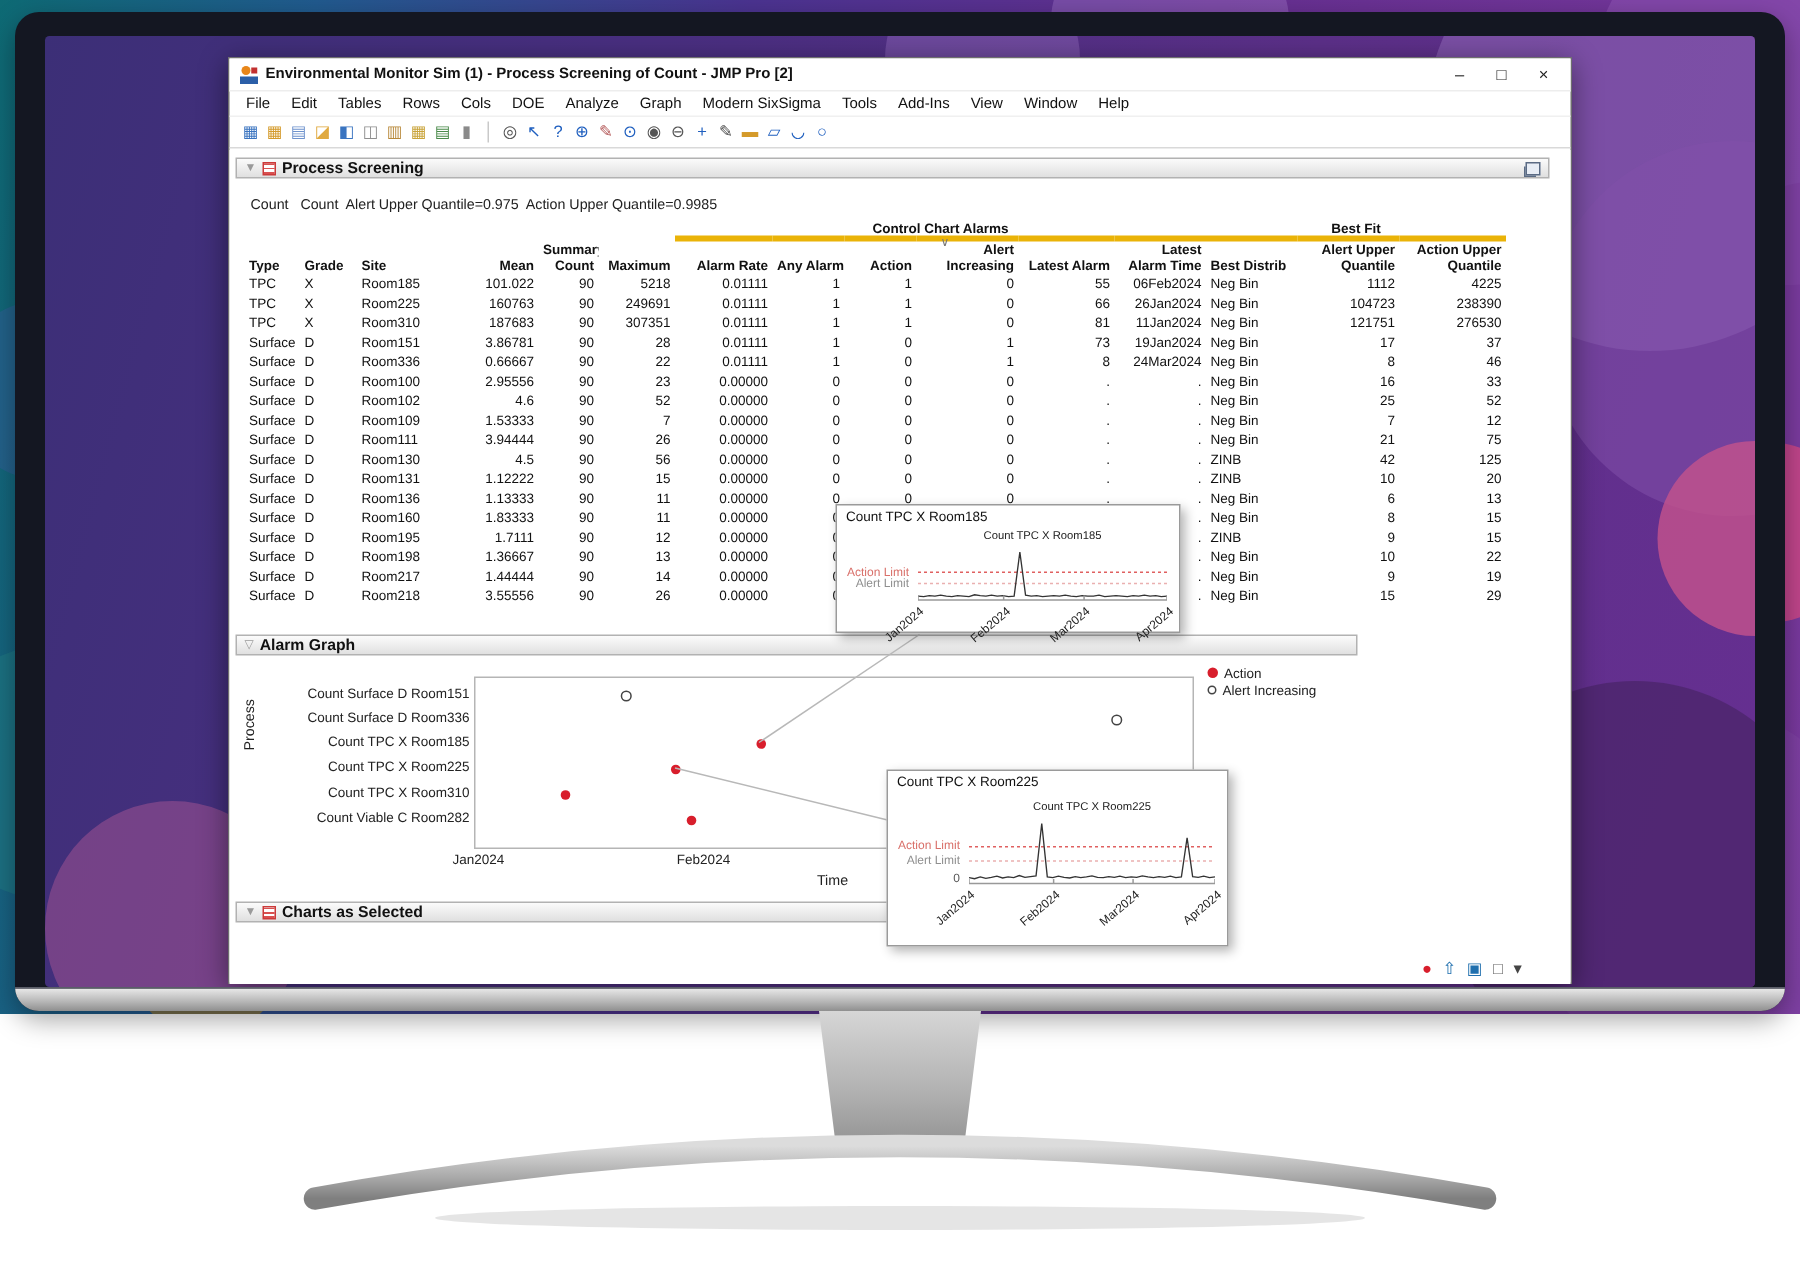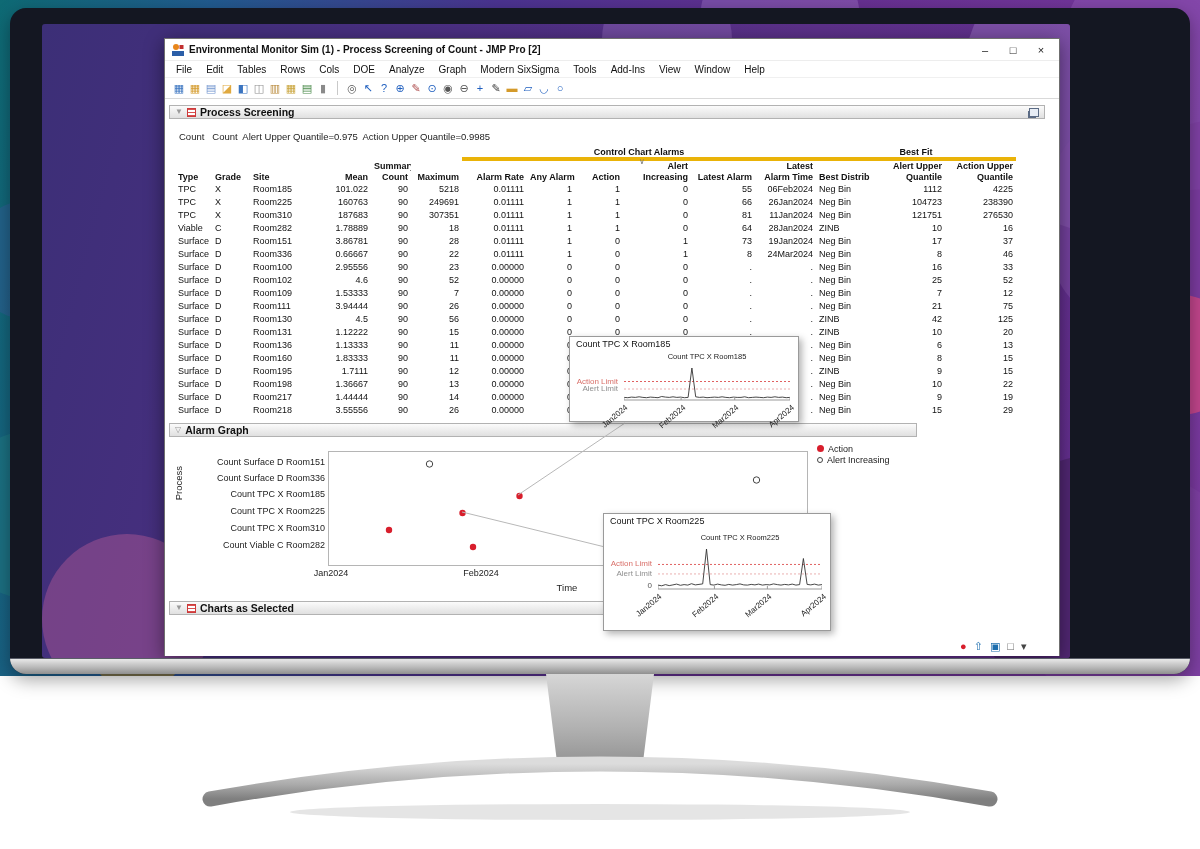--- a/index.html
+++ b/index.html
@@ -7,21 +7,21 @@
   .stage { position:relative; width:1200px; height:849px; }
 
   
   .backdrop { position:absolute; left:0; top:0; width:1200px; height:676px;
     background:linear-gradient(100deg,#0e6a74 0%,#215a8e 16%,#4b3390 38%,#652f90 62%,#7b3aa0 100%); overflow:hidden; }
   .circle { position:absolute; border-radius:50%; }
 
   
   .monitor { position:absolute; left:10px; top:8px; width:1180px; height:666px;
     background:#141722; border-radius:16px; box-shadow:0 6px 18px rgba(0,0,0,.35); }
-  .screen { position:absolute; left:32px; top:16px; width:1028px; height:634px; border-radius:3px;
+  .screen { position:absolute; left:20px; top:16px; width:1140px; height:634px; border-radius:3px;
     background:linear-gradient(105deg,#3c2f77 0%,#4b2f82 35%,#5c3089 65%,#662f91 100%); overflow:hidden; }
   .chin { position:absolute; left:0; bottom:0; width:1180px; height:16px;
     background:linear-gradient(#e8e8e8,#b9b9b9 55%,#8f8f8f); border-radius:0 0 16px 16px; border-top:1px solid #5a5d68; }
   .stand-svg { position:absolute; left:150px; top:674px; width:900px; height:150px; }
 
   
   .jmp-window { position:absolute; left:122px; top:14px; width:896px; height:618px; background:#ffffff;
     border:1px solid #6f6f6f; box-shadow:0 4px 18px rgba(0,0,0,.45); font-size:10px; color:#111; }
   .titlebar { position:relative; height:22px; display:flex; align-items:center; padding:0 4px; background:#fff; border-bottom:1px solid #ededed; }
   .titlebar .app-icon { width:14px; height:14px; margin:0 4px 0 2px; flex:0 0 auto; }
@@ -314,37 +314,20 @@
                     <td class="ar">1</td>
                     <td class="ar">1</td>
                     <td class="ar">0</td>
                     <td class="ar">81</td>
                     <td class="ar">11Jan2024</td>
                     <td class="al">Neg Bin</td>
                     <td class="ar">121751</td>
                     <td class="ar">276530</td>
                   </tr>
                   <tr>
-                    <td class="al">Viable</td>
-                    <td class="al">C</td>
-                    <td class="al">Room282</td>
-                    <td class="ar">1.78889</td>
-                    <td class="ar">90</td>
-                    <td class="ar">18</td>
-                    <td class="ar">0.01111</td>
-                    <td class="ar">1</td>
-                    <td class="ar">1</td>
-                    <td class="ar">0</td>
-                    <td class="ar">64</td>
-                    <td class="ar">28Jan2024</td>
-                    <td class="al">ZINB</td>
-                    <td class="ar">10</td>
-                    <td class="ar">16</td>
-                  </tr>
-                  <tr>
                     <td class="al">Surface</td>
                     <td class="al">D</td>
                     <td class="al">Room151</td>
                     <td class="ar">3.86781</td>
                     <td class="ar">90</td>
                     <td class="ar">28</td>
                     <td class="ar">0.01111</td>
                     <td class="ar">1</td>
                     <td class="ar">0</td>
                     <td class="ar">1</td>

